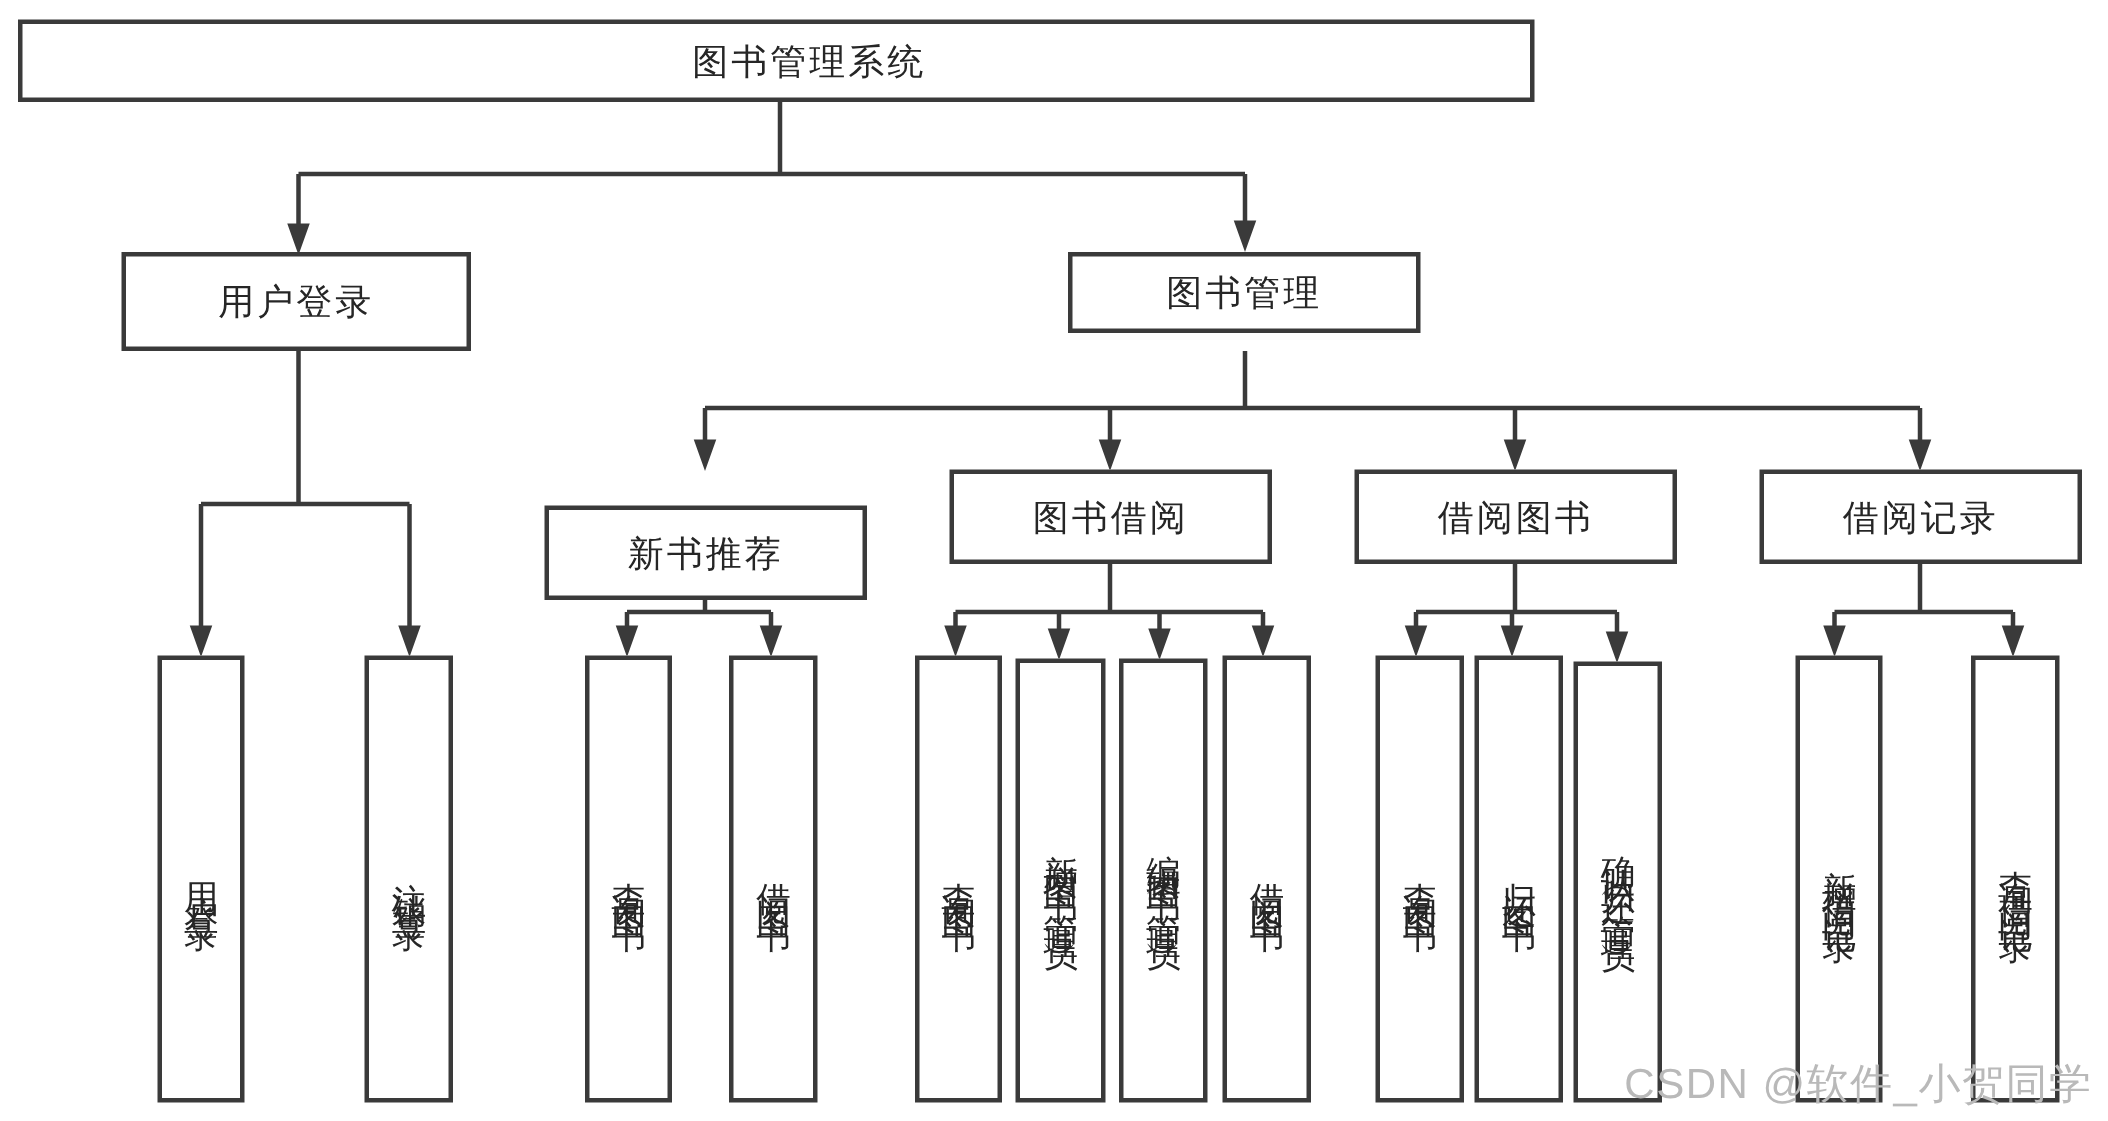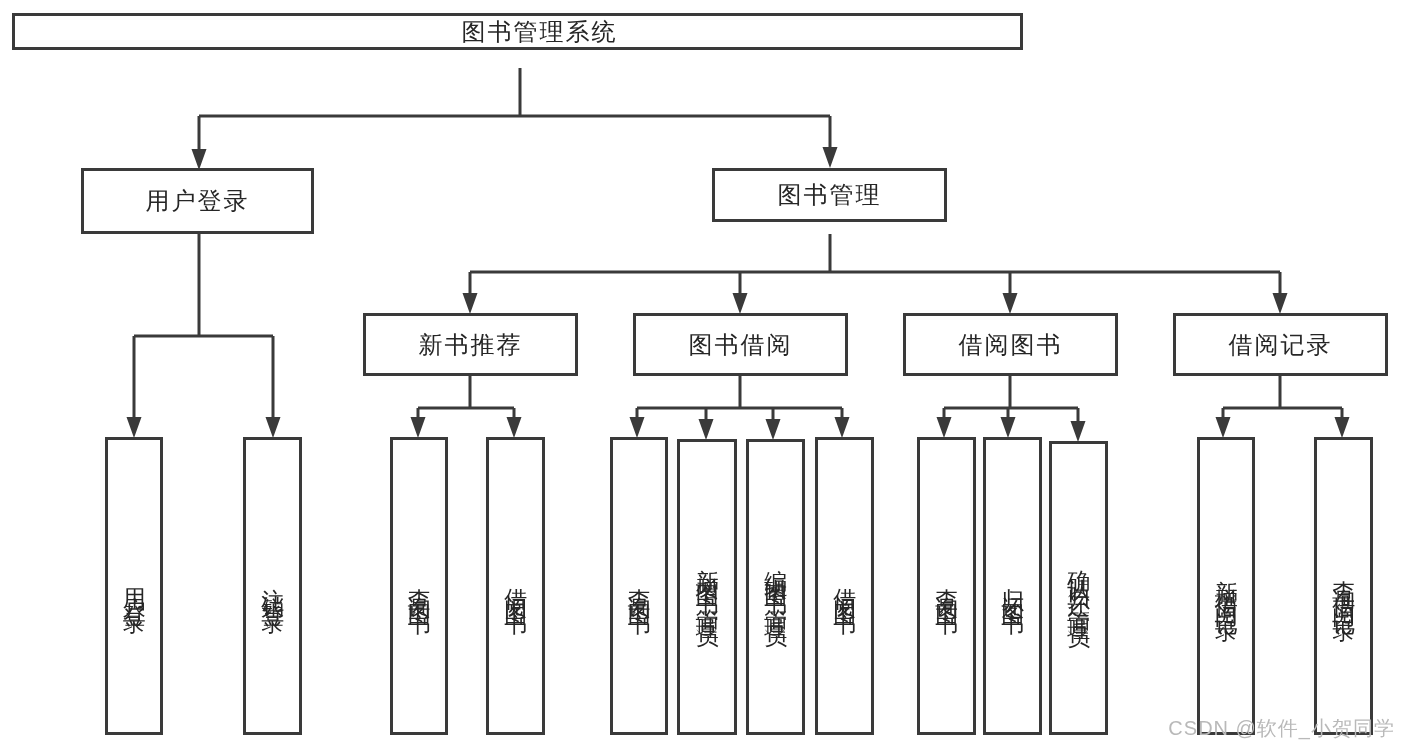--- a/index.html
+++ b/index.html
@@ -38,27 +38,27 @@
   .hnode { font-size: 24px; letter-spacing: 2px; }
   .vnode .lbl {
     writing-mode: vertical-rl;
     text-orientation: mixed;
     font-size: 23px;
     letter-spacing: 8px;
     line-height: 1.1;
     white-space: nowrap;
   }
   
-  .n-root   { left: 12px;  top: 13px;  width: 1011px; height: 37px; padding-left: 44px; }
+  .n-root   { left: 12px;  top: 13px;  width: 1011px; height: 55px; padding-left: 44px; }
   
   .n-ulogin { left: 81px;  top: 168px; width: 233px; height: 66px; }
   .n-bmgmt  { left: 712px; top: 168px; width: 235px; height: 54px; }
   
   .n-l3     { top: 313px; width: 215px; height: 63px; }
-  .n-newb   { left: 363px; }
+  .n-newb   { left: 363px; margin-top: 24px; }
   .n-bborr  { left: 633px; }
   .n-cborr  { left: 903px; }
   .n-brec   { left: 1173px; }
   
   .leaf     { top: 437px; width: 58px; height: 298px; }
   .lf-login   { left: 105px; }
   .lf-logout  { left: 243px; width: 59px; }
   .lf-a1      { left: 390px; }
   .lf-a2      { left: 486px; width: 59px; }
   .lf-b1      { left: 610px; }
@@ -67,21 +67,21 @@
   .lf-b4      { left: 815px; width: 59px; }
   .lf-c1      { left: 917px; width: 59px; }
   .lf-c2      { left: 983px; width: 59px; }
   .lf-c3      { left: 1049px; width: 59px; top: 441px; height: 294px; }
   .lf-d1      { left: 1197px; }
   .lf-d2      { left: 1314px; width: 59px; }
   .watermark {
     position: absolute;
     right: 10px;
     bottom: 5px;
-    font-size: 20px;
+    font-size: 28px;
     color: var(--watermark);
     letter-spacing: 1px;
     z-index: 2;
     white-space: nowrap;
     text-align: center;
   }
 </style>
 </head>
 <body>
 

